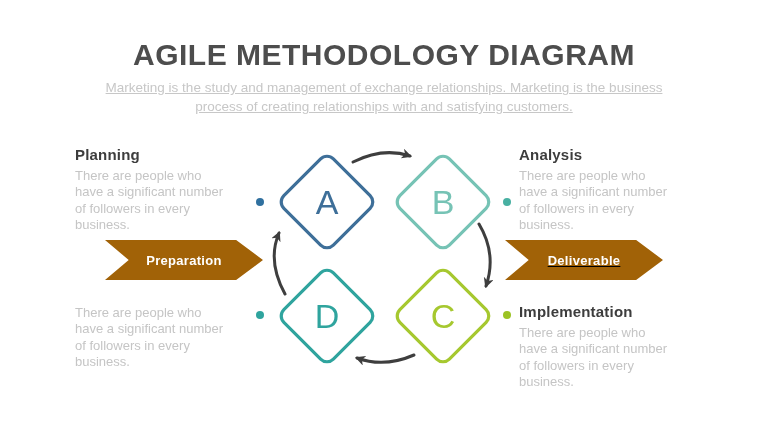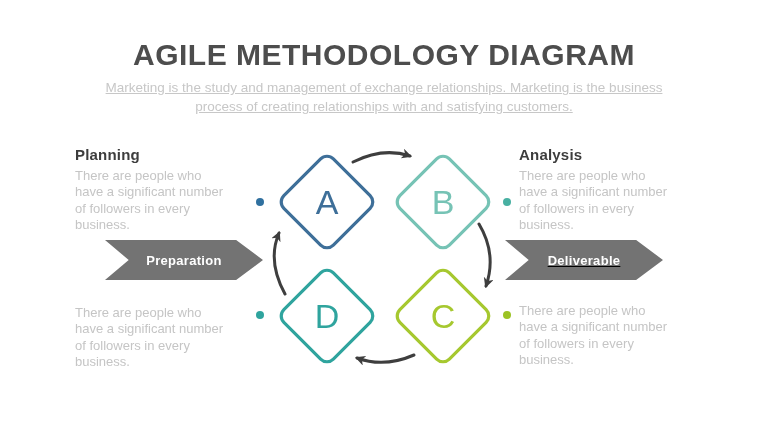--- a/index.html
+++ b/index.html
@@ -21,21 +21,21 @@
   .diagram-svg{position:absolute;top:0;left:0;}
   .block{position:absolute;width:155px;}
   .block h3{margin:0 0 5px;font-size:15px;font-weight:700;color:#3d3d3d;letter-spacing:.2px;}
   .block p{margin:0;font-size:13px;line-height:1.26;color:#c5c5c5;}
   .block.right{}
   #block-planning{left:75px;top:146px;}
   #block-testing{left:519px;top:146px;}
   #block-analysis{left:75px;top:305px;}
   #block-implementation{left:519px;top:303px;}
   .banner{
-    position:absolute;top:240px;width:158px;height:40px;background:#737373;
+    position:absolute;top:240px;width:158px;height:40px;background:#a16207;
     clip-path:polygon(0% 0%,83% 0%,100% 50%,83% 100%,0% 100%,15% 50%);
     display:flex;align-items:center;justify-content:center;
   }
   .banner span{color:#ffffff;font-size:13px;font-weight:600;letter-spacing:.3px;}
   #banner-preparation{left:105px;}
   #banner-deliverable{left:505px;text-decoration:underline;}
   .node-letter{
     font-family:"Liberation Sans",sans-serif;font-size:34px;font-weight:500;
     text-anchor:middle;
   }
@@ -88,16 +88,17 @@
     <p>There are people who have a significant number of followers in every business.</p>
   </div>
   <div class="block" id="block-testing">
     <h3>Analysis</h3>
     <p>There are people who have a significant number of followers in every business.</p>
   </div>
   <div class="block right" id="block-analysis">
     <p>There are people who have a significant number of followers in every business.</p>
   </div>
   <div class="block" id="block-implementation">
+    <h3>Implementation</h3>
     <p>There are people who have a significant number of followers in every business.</p>
   </div>
 
 </div>
 
 </body></html>

